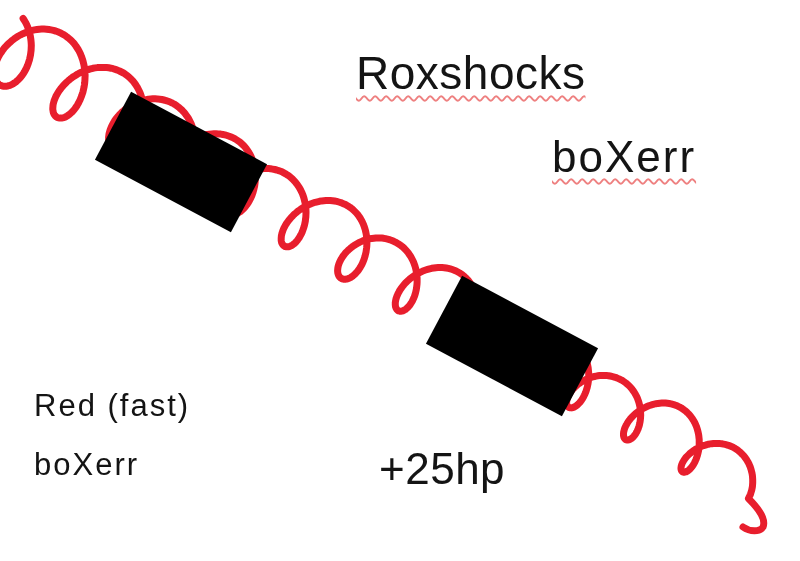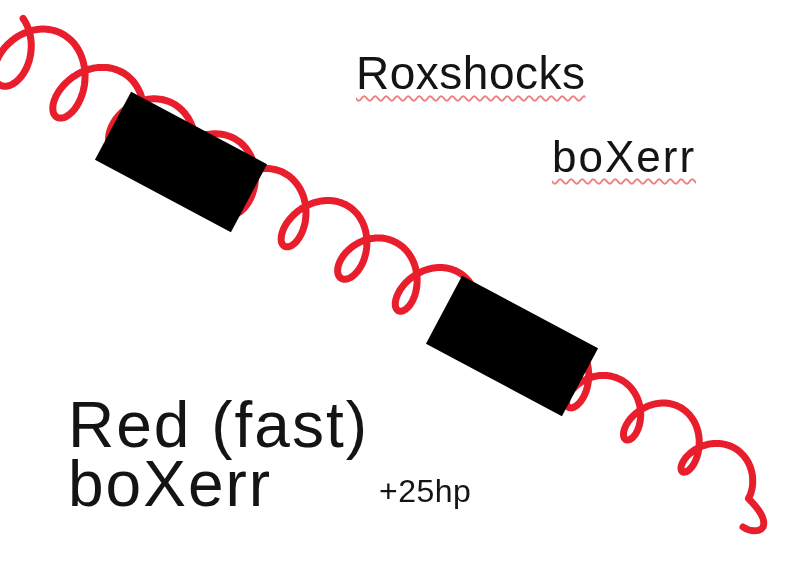--- a/index.html
+++ b/index.html
@@ -27,22 +27,22 @@
   }
   .misspelled{
     text-decoration-line:underline;
     text-decoration-style:wavy;
     text-decoration-color:var(--squiggle,#ee8080);
     text-decoration-thickness:2px;
     text-underline-offset:6px;
   }
   .brand1{left:356px;top:50px;font-size:46px;letter-spacing:0.5px;}
   .brand2{left:552px;top:135px;font-size:44px;letter-spacing:2px;}
-  .spring-label{left:34px;top:396px;font-size:64px;letter-spacing:2px;line-height:59px;margin-left:34px;}
-  .hp-label{left:379px;top:447px;font-size:32px;letter-spacing:0.5px;margin-top:28px;}
+  .spring-label{left:34px;top:376px;font-size:31px;letter-spacing:2px;line-height:59px;}
+  .hp-label{left:379px;top:447px;font-size:44px;letter-spacing:0.5px;}
 </style>
 </head>
 <body>
 
 <div class="canvas">
 
   <svg class="sketch-svg" width="800" height="561" viewBox="0 0 800 561">
     <path id="spring-path" class="coil" d="M23.1 18.5 L24.4 20.5 L25.6 22.5 L26.6 24.6 L27.6 26.8 L28.4 29.0 L29.2 31.3 L29.8 33.6 L30.3 35.9 L30.7 38.3 L31.0 40.7 L31.2 43.1 L31.3 45.5 L31.2 47.9 L31.1 50.3 L30.8 52.6 L30.5 55.0 L30.0 57.3 L29.5 59.6 L28.8 61.8 L28.1 64.0 L27.3 66.0 L26.4 68.1 L25.4 70.0 L24.4 71.9 L23.3 73.7 L22.1 75.3 L20.9 76.9 L19.6 78.4 L18.4 79.7 L17.0 80.9 L15.7 82.1 L14.3 83.0 L13.0 83.9 L11.6 84.6 L10.2 85.2 L8.9 85.7 L7.5 86.0 L6.2 86.2 L5.0 86.3 L3.7 86.2 L2.6 86.0 L1.4 85.7 L0.4 85.2 L-0.7 84.6 L-1.6 83.9 L-2.4 83.0 L-3.2 82.1 L-3.9 81.0 L-4.5 79.9 L-4.9 78.6 L-5.3 77.2 L-5.6 75.8 L-5.8 74.2 L-5.8 72.6 L-5.8 71.0 L-5.6 69.2 L-5.3 67.5 L-4.9 65.6 L-4.4 63.8 L-3.8 61.9 L-3.0 60.0 L-2.1 58.1 L-1.2 56.2 L-0.1 54.2 L1.2 52.4 L2.5 50.5 L3.9 48.6 L5.4 46.8 L7.0 45.1 L8.8 43.4 L10.6 41.8 L12.4 40.2 L14.4 38.7 L16.4 37.3 L18.5 36.0 L20.7 34.8 L22.9 33.7 L25.2 32.7 L27.5 31.8 L29.8 31.1 L32.2 30.4 L34.5 29.9 L36.9 29.5 L39.3 29.2 L41.7 29.1 L44.1 29.1 L46.5 29.2 L48.8 29.5 L51.1 29.9 L53.4 30.4 L55.6 31.0 L57.8 31.8 L60.0 32.7 L62.1 33.8 L64.1 34.9 L66.0 36.2 L67.9 37.6 L69.7 39.1 L71.4 40.6 L73.0 42.3 L74.5 44.1 L75.9 46.0 L77.2 48.0 L78.5 50.0 L79.6 52.1 L80.6 54.3 L81.5 56.5 L82.3 58.8 L83.0 61.1 L83.6 63.5 L84.1 65.8 L84.5 68.2 L84.8 70.7 L85.0 73.1 L85.1 75.5 L85.0 77.9 L84.9 80.3 L84.7 82.7 L84.4 85.0 L84.0 87.3 L83.5 89.6 L83.0 91.8 L82.3 93.9 L81.6 96.0 L80.8 98.0 L80.0 100.0 L79.1 101.8 L78.2 103.6 L77.2 105.3 L76.2 106.9 L75.1 108.4 L74.0 109.8 L72.9 111.2 L71.7 112.3 L70.6 113.4 L69.4 114.4 L68.2 115.3 L67.1 116.0 L65.9 116.7 L64.8 117.2 L63.7 117.6 L62.6 117.9 L61.6 118.1 L60.5 118.1 L59.6 118.1 L58.6 117.9 L57.8 117.7 L57.0 117.3 L56.2 116.8 L55.5 116.2 L54.9 115.5 L54.3 114.7 L53.9 113.9 L53.5 112.9 L53.2 111.9 L53.0 110.7 L52.8 109.5 L52.8 108.3 L52.9 106.9 L53.0 105.5 L53.2 104.1 L53.6 102.6 L54.0 101.1 L54.6 99.5 L55.2 98.0 L55.9 96.3 L56.8 94.7 L57.7 93.1 L58.7 91.5 L59.9 89.8 L61.1 88.2 L62.4 86.6 L63.8 85.0 L65.3 83.5 L66.8 82.0 L68.5 80.5 L70.2 79.1 L72.0 77.7 L73.8 76.4 L75.8 75.2 L77.7 74.0 L79.8 72.9 L81.9 71.9 L84.0 71.0 L86.2 70.2 L88.4 69.5 L90.6 68.9 L92.9 68.3 L95.1 67.9 L97.4 67.6 L99.7 67.4 L102.0 67.4 L104.3 67.4 L106.5 67.5 L108.8 67.8 L111.0 68.2 L113.2 68.7 L115.3 69.4 L117.4 70.1 L119.5 71.0 L121.5 72.0 L123.5 73.0 L125.3 74.2 L127.1 75.6 L128.9 77.0 L130.5 78.5 L132.1 80.1 L133.6 81.8 L134.9 83.6 L136.2 85.5 L137.4 87.4 L138.5 89.5 L139.5 91.5 L140.4 93.7 L141.2 95.9 L141.8 98.1 L142.4 100.4 L142.8 102.7 L143.2 105.0 L143.4 107.4 L143.5 109.7 L143.5 112.1 L143.4 114.4 L143.2 116.8 L142.9 119.1 L142.5 121.3 L142.0 123.6 L141.5 125.8 L140.8 127.9 L140.0 130.0 L139.2 132.0 L138.3 133.9 L137.3 135.7 L136.3 137.5 L135.2 139.2 L134.1 140.8 L132.9 142.2 L131.7 143.6 L130.4 144.8 L129.2 146.0 L127.9 147.0 L126.6 147.9 L125.3 148.7 L124.0 149.3 L122.7 149.8 L121.4 150.2 L120.2 150.5 L119.0 150.6 L117.8 150.6 L116.7 150.5 L115.6 150.2 L114.6 149.9 L113.6 149.4 L112.7 148.8 L111.9 148.0 L111.2 147.2 L110.5 146.3 L110.0 145.2 L109.5 144.1 L109.1 142.9 L108.8 141.6 L108.7 140.2 L108.6 138.8 L108.6 137.2 L108.8 135.7 L109.0 134.0 L109.4 132.4 L109.9 130.7 L110.5 129.0 L111.2 127.2 L112.0 125.5 L112.9 123.7 L113.9 122.0 L115.0 120.2 L116.3 118.5 L117.6 116.8 L119.0 115.2 L120.5 113.6 L122.1 112.0 L123.8 110.6 L125.5 109.1 L127.4 107.8 L129.3 106.5 L131.2 105.3 L133.2 104.2 L135.3 103.2 L137.4 102.2 L139.6 101.4 L141.8 100.7 L144.0 100.1 L146.2 99.6 L148.4 99.2 L150.7 99.0 L152.9 98.8 L155.2 98.8 L157.4 98.9 L159.6 99.2 L161.8 99.5 L163.9 100.0 L166.1 100.6 L168.1 101.3 L170.2 102.1 L172.2 103.0 L174.1 104.0 L175.9 105.2 L177.7 106.5 L179.4 107.8 L181.1 109.3 L182.6 110.8 L184.1 112.4 L185.5 114.2 L186.8 116.0 L188.1 117.8 L189.2 119.7 L190.2 121.7 L191.2 123.8 L192.0 125.9 L192.7 128.0 L193.4 130.2 L194.0 132.4 L194.4 134.6 L194.8 136.8 L195.0 139.1 L195.2 141.3 L195.3 143.6 L195.3 145.8 L195.2 148.0 L195.0 150.2 L194.7 152.3 L194.4 154.5 L194.0 156.5 L193.5 158.6 L192.9 160.5 L192.3 162.5 L191.6 164.3 L190.9 166.1 L190.1 167.8 L189.2 169.5 L188.3 171.0 L187.4 172.5 L186.5 173.8 L185.5 175.1 L184.5 176.3 L183.5 177.4 L182.4 178.4 L181.4 179.3 L180.4 180.0 L179.3 180.7 L178.3 181.3 L177.3 181.7 L176.3 182.1 L175.3 182.3 L174.4 182.5 L173.5 182.5 L172.6 182.4 L171.8 182.2 L171.1 181.9 L170.4 181.5 L169.7 181.0 L169.1 180.4 L168.6 179.8 L168.1 179.0 L167.7 178.1 L167.4 177.2 L167.2 176.2 L167.1 175.1 L167.0 173.9 L167.0 172.7 L167.2 171.4 L167.4 170.0 L167.7 168.6 L168.1 167.2 L168.5 165.7 L169.1 164.2 L169.8 162.7 L170.6 161.1 L171.4 159.5 L172.4 158.0 L173.4 156.4 L174.6 154.8 L175.8 153.3 L177.1 151.7 L178.5 150.2 L180.0 148.7 L181.6 147.3 L183.2 145.9 L184.9 144.5 L186.7 143.2 L188.5 142.0 L190.5 140.8 L192.4 139.7 L194.4 138.7 L196.5 137.8 L198.6 137.0 L200.7 136.2 L202.9 135.5 L205.1 135.0 L207.3 134.5 L209.5 134.2 L211.8 134.0 L214.0 133.8 L216.2 133.8 L218.5 133.9 L220.7 134.1 L222.8 134.5 L225.0 134.9 L227.1 135.5 L229.2 136.2 L231.2 137.0 L233.2 137.9 L235.1 138.9 L237.0 140.1 L238.8 141.3 L240.5 142.6 L242.1 144.1 L243.7 145.6 L245.2 147.3 L246.5 149.0 L247.8 150.8 L249.0 152.7 L250.1 154.6 L251.1 156.6 L252.0 158.7 L252.8 160.8 L253.5 163.0 L254.1 165.2 L254.6 167.4 L255.0 169.7 L255.2 172.0 L255.4 174.3 L255.4 176.6 L255.4 178.8 L255.2 181.1 L255.0 183.4 L254.7 185.6 L254.2 187.8 L253.7 189.9 L253.1 192.0 L252.4 194.0 L251.7 196.0 L250.8 197.9 L249.9 199.7 L249.0 201.5 L248.0 203.1 L246.9 204.7 L245.8 206.1 L244.7 207.5 L243.5 208.8 L242.4 209.9 L241.2 210.9 L239.9 211.9 L238.7 212.7 L237.5 213.3 L236.3 213.9 L235.1 214.4 L234.0 214.7 L232.8 214.9 L231.7 214.9 L230.7 214.9 L229.7 214.7 L228.7 214.5 L227.8 214.1 L227.0 213.6 L226.2 213.0 L225.5 212.3 L224.9 211.5 L224.4 210.6 L223.9 209.6 L223.6 208.5 L223.3 207.3 L223.2 206.1 L223.1 204.8 L223.1 203.5 L223.3 202.1 L223.5 200.6 L223.8 199.1 L224.3 197.6 L224.8 196.0 L225.5 194.5 L226.2 192.9 L227.1 191.3 L228.0 189.7 L229.0 188.2 L230.2 186.6 L231.4 185.1 L232.7 183.6 L234.1 182.1 L235.6 180.7 L237.1 179.4 L238.8 178.1 L240.5 176.8 L242.2 175.7 L244.1 174.6 L245.9 173.5 L247.8 172.6 L249.8 171.8 L251.8 171.0 L253.8 170.3 L255.9 169.8 L258.0 169.3 L260.1 169.0 L262.2 168.7 L264.3 168.6 L266.4 168.5 L268.5 168.6 L270.6 168.8 L272.6 169.1 L274.7 169.5 L276.7 170.0 L278.6 170.6 L280.6 171.3 L282.5 172.1 L284.3 173.1 L286.1 174.1 L287.8 175.2 L289.5 176.4 L291.1 177.7 L292.6 179.1 L294.0 180.6 L295.4 182.1 L296.7 183.8 L297.9 185.5 L299.1 187.2 L300.1 189.0 L301.1 190.9 L302.0 192.8 L302.8 194.8 L303.5 196.7 L304.1 198.8 L304.6 200.8 L305.1 202.9 L305.4 204.9 L305.7 207.0 L305.9 209.1 L306.0 211.2 L306.0 213.2 L305.9 215.3 L305.8 217.3 L305.5 219.3 L305.3 221.3 L304.9 223.2 L304.5 225.1 L304.0 226.9 L303.4 228.7 L302.8 230.4 L302.2 232.0 L301.5 233.6 L300.7 235.1 L299.9 236.5 L299.1 237.9 L298.2 239.1 L297.4 240.3 L296.5 241.4 L295.6 242.4 L294.6 243.3 L293.7 244.1 L292.8 244.8 L291.8 245.4 L290.9 245.9 L290.0 246.3 L289.1 246.6 L288.3 246.8 L287.4 246.8 L286.6 246.8 L285.9 246.7 L285.1 246.5 L284.5 246.2 L283.8 245.8 L283.3 245.3 L282.8 244.7 L282.3 244.0 L281.9 243.2 L281.6 242.4 L281.4 241.5 L281.2 240.4 L281.2 239.4 L281.2 238.2 L281.3 237.0 L281.4 235.8 L281.7 234.4 L282.0 233.1 L282.5 231.7 L283.0 230.3 L283.6 228.8 L284.3 227.3 L285.1 225.8 L286.0 224.3 L287.0 222.8 L288.1 221.3 L289.3 219.7 L290.5 218.3 L291.8 216.8 L293.2 215.3 L294.7 213.9 L296.3 212.6 L297.9 211.2 L299.6 210.0 L301.4 208.7 L303.2 207.6 L305.1 206.5 L307.1 205.5 L309.1 204.6 L311.1 203.7 L313.1 203.0 L315.2 202.3 L317.4 201.8 L319.5 201.3 L321.7 200.9 L323.8 200.7 L326.0 200.5 L328.2 200.5 L330.3 200.5 L332.5 200.7 L334.6 201.0 L336.7 201.4 L338.8 202.0 L340.8 202.6 L342.8 203.4 L344.7 204.2 L346.6 205.2 L348.4 206.3 L350.2 207.4 L351.9 208.7 L353.5 210.1 L355.0 211.6 L356.5 213.1 L357.9 214.8 L359.1 216.5 L360.3 218.3 L361.4 220.2 L362.4 222.1 L363.3 224.1 L364.1 226.2 L364.8 228.3 L365.4 230.4 L365.9 232.6 L366.3 234.7 L366.6 236.9 L366.8 239.1 L366.9 241.4 L366.9 243.6 L366.8 245.8 L366.6 247.9 L366.3 250.1 L366.0 252.2 L365.5 254.3 L365.0 256.3 L364.4 258.3 L363.7 260.2 L363.0 262.0 L362.2 263.8 L361.3 265.5 L360.4 267.1 L359.4 268.7 L358.4 270.1 L357.4 271.5 L356.3 272.7 L355.2 273.9 L354.1 274.9 L353.0 275.8 L351.9 276.6 L350.8 277.4 L349.7 278.0 L348.6 278.4 L347.6 278.8 L346.5 279.1 L345.5 279.2 L344.5 279.3 L343.6 279.2 L342.7 279.0 L341.9 278.7 L341.2 278.3 L340.5 277.8 L339.8 277.2 L339.3 276.6 L338.8 275.8 L338.4 275.0 L338.1 274.0 L337.8 273.0 L337.7 272.0 L337.6 270.8 L337.7 269.6 L337.8 268.4 L338.0 267.1 L338.3 265.8 L338.7 264.4 L339.2 263.1 L339.8 261.7 L340.5 260.2 L341.3 258.8 L342.2 257.4 L343.1 256.0 L344.2 254.6 L345.3 253.2 L346.5 251.9 L347.8 250.6 L349.2 249.3 L350.6 248.1 L352.1 246.9 L353.7 245.7 L355.3 244.7 L357.0 243.7 L358.7 242.7 L360.5 241.9 L362.3 241.1 L364.2 240.4 L366.1 239.8 L368.0 239.2 L370.0 238.8 L371.9 238.4 L373.9 238.2 L375.8 238.0 L377.8 237.9 L379.8 238.0 L381.8 238.1 L383.7 238.3 L385.6 238.7 L387.5 239.1 L389.4 239.6 L391.2 240.2 L393.1 241.0 L394.8 241.8 L396.5 242.7 L398.2 243.7 L399.8 244.7 L401.4 245.9 L402.9 247.1 L404.3 248.4 L405.6 249.8 L406.9 251.3 L408.2 252.8 L409.3 254.4 L410.4 256.0 L411.4 257.7 L412.3 259.5 L413.2 261.3 L413.9 263.1 L414.6 264.9 L415.2 266.8 L415.7 268.7 L416.1 270.6 L416.5 272.6 L416.8 274.5 L417.0 276.4 L417.1 278.4 L417.1 280.3 L417.1 282.2 L417.0 284.1 L416.8 285.9 L416.6 287.7 L416.3 289.5 L415.9 291.3 L415.5 293.0 L415.0 294.6 L414.5 296.2 L413.9 297.7 L413.2 299.2 L412.6 300.6 L411.9 301.9 L411.1 303.1 L410.4 304.3 L409.6 305.4 L408.7 306.4 L407.9 307.3 L407.1 308.1 L406.2 308.8 L405.4 309.5 L404.5 310.0 L403.7 310.4 L402.9 310.8 L402.1 311.0 L401.3 311.2 L400.6 311.2 L399.8 311.2 L399.2 311.0 L398.5 310.8 L397.9 310.5 L397.4 310.1 L396.9 309.5 L396.5 308.9 L396.1 308.3 L395.8 307.5 L395.5 306.6 L395.4 305.7 L395.3 304.7 L395.3 303.7 L395.3 302.6 L395.5 301.4 L395.7 300.2 L396.0 298.9 L396.4 297.6 L396.9 296.2 L397.5 294.8 L398.1 293.4 L398.9 292.0 L399.7 290.5 L400.6 289.1 L401.7 287.6 L402.8 286.2 L403.9 284.8 L405.2 283.3 L406.5 282.0 L407.9 280.6 L409.4 279.3 L411.0 278.0 L412.6 276.8 L414.3 275.6 L416.1 274.5 L417.9 273.4 L419.7 272.5 L421.7 271.6 L423.6 270.7 L425.6 270.0 L427.6 269.4 L429.6 268.8 L431.7 268.3 L433.8 268.0 L435.9 267.7 L438.0 267.6 L440.1 267.5 L442.2 267.6 L444.2 267.7 L446.3 268.0 L448.3 268.4 L450.3 268.9 L452.3 269.5 L454.2 270.2 L456.1 271.0 L457.9 272.0 L459.7 273.0 L461.4 274.1 L463.0 275.3 L464.6 276.7 L466.1 278.1 L467.5 279.6 L468.8 281.1 L470.1 282.8 L471.2 284.5 L472.3 286.3 L473.3 288.1 L474.2 290.0 L475.0 292.0 L475.7 294.0 L476.3 296.0 L476.8 298.1 L477.3 300.2 L477.6 302.3 L477.8 304.4 L478.0 306.5 L478.0 308.6 L478.0 310.7 L477.8 312.8 L477.6 314.9 L477.3 316.9 L476.9 318.9 L476.5 320.8 L476.0 322.7 L475.4 324.6 L474.7 326.3 L474.0 328.1 L473.3 329.7 L472.4 331.3 L471.6 332.8 L470.7 334.2 L469.8 335.5 L468.8 336.7 L467.9 337.8 L466.9 338.9 L465.9 339.8 L464.9 340.6 L463.9 341.4 L462.9 342.0 L461.9 342.5 L461.0 342.9 L460.1 343.2 L459.2 343.4 L458.3 343.5 L457.5 343.6 L456.7 343.5 L455.9 343.3 L455.3 343.0 L454.6 342.6 L454.1 342.1 L453.6 341.6 L453.2 340.9 L452.8 340.2 L452.5 339.4 L452.3 338.6 L452.2 337.7 L452.1 336.7 L452.2 335.7 L452.3 334.6 L452.5 333.5 L452.8 332.3 L453.2 331.1 L453.7 329.9 L454.2 328.7 L454.8 327.4 L455.6 326.2 L456.4 324.9 L457.3 323.6 L458.2 322.4 L459.3 321.2 L460.4 320.0 L461.6 318.8 L462.8 317.6 L464.2 316.5 L465.5 315.4 L467.0 314.4 L468.5 313.4 L470.1 312.5 L471.7 311.6 L473.3 310.8 L475.0 310.1 L476.7 309.4 L478.5 308.8 L480.3 308.3 L482.1 307.9 L483.9 307.5 L485.8 307.2 L487.6 307.1 L489.5 307.0 L491.3 306.9 L493.2 307.0 L495.0 307.2 L496.9 307.4 L498.7 307.8 L500.5 308.2 L502.2 308.7 L504.0 309.4 L505.7 310.0 L507.3 310.8 L508.9 311.7 L510.5 312.6 L512.0 313.7 L513.5 314.7 L514.9 315.9 L516.3 317.2 L517.6 318.5 L518.8 319.8 L520.0 321.3 L521.1 322.8 L522.1 324.3 L523.0 325.9 L523.9 327.5 L524.7 329.2 L525.5 330.9 L526.1 332.6 L526.7 334.4 L527.2 336.2 L527.7 338.0 L528.0 339.8 L528.3 341.6 L528.5 343.4 L528.7 345.2 L528.7 347.0 L528.7 348.8 L528.7 350.5 L528.5 352.2 L528.3 353.9 L528.1 355.6 L527.7 357.2 L527.4 358.8 L526.9 360.4 L526.4 361.8 L525.9 363.3 L525.3 364.6 L524.7 365.9 L524.1 367.2 L523.4 368.3 L522.7 369.4 L522.0 370.4 L521.2 371.3 L520.5 372.2 L519.7 372.9 L518.9 373.6 L518.2 374.1 L517.4 374.6 L516.6 375.0 L515.9 375.3 L515.2 375.5 L514.5 375.6 L513.8 375.6 L513.2 375.6 L512.5 375.4 L512.0 375.1 L511.5 374.8 L511.0 374.3 L510.6 373.8 L510.2 373.2 L509.9 372.5 L509.7 371.8 L509.5 370.9 L509.4 370.0 L509.4 369.1 L509.4 368.0 L509.5 366.9 L509.7 365.8 L510.0 364.6 L510.4 363.4 L510.8 362.1 L511.4 360.8 L512.0 359.5 L512.7 358.2 L513.5 356.8 L514.3 355.4 L515.3 354.1 L516.3 352.7 L517.4 351.4 L518.6 350.0 L519.9 348.7 L521.2 347.4 L522.7 346.2 L524.1 345.0 L525.7 343.8 L527.3 342.7 L529.0 341.6 L530.7 340.6 L532.5 339.7 L534.3 338.9 L536.1 338.1 L538.0 337.4 L540.0 336.8 L541.9 336.2 L543.9 335.8 L545.9 335.5 L547.9 335.2 L549.9 335.1 L551.9 335.0 L553.9 335.1 L555.9 335.3 L557.8 335.5 L559.8 335.9 L561.7 336.4 L563.5 336.9 L565.4 337.6 L567.2 338.4 L568.9 339.3 L570.6 340.3 L572.3 341.3 L573.9 342.5 L575.4 343.7 L576.8 345.1 L578.2 346.5 L579.5 348.0 L580.7 349.5 L581.8 351.2 L582.9 352.9 L583.9 354.6 L584.7 356.4 L585.5 358.3 L586.2 360.2 L586.9 362.1 L587.4 364.0 L587.8 366.0 L588.2 368.0 L588.4 370.0 L588.6 372.0 L588.7 374.0 L588.7 376.0 L588.7 378.0 L588.5 379.9 L588.3 381.8 L588.0 383.7 L587.6 385.6 L587.2 387.4 L586.7 389.1 L586.2 390.8 L585.6 392.4 L584.9 394.0 L584.2 395.5 L583.5 396.9 L582.7 398.3 L581.9 399.6 L581.1 400.8 L580.3 401.9 L579.4 402.9 L578.5 403.8 L577.7 404.6 L576.8 405.4 L575.9 406.0 L575.1 406.5 L574.3 407.0 L573.5 407.4 L572.7 407.6 L571.9 407.8 L571.2 407.9 L570.5 407.8 L569.9 407.7 L569.3 407.6 L568.7 407.3 L568.2 406.9 L567.8 406.5 L567.4 406.0 L567.1 405.4 L566.9 404.7 L566.7 404.0 L566.6 403.2 L566.6 402.4 L566.7 401.5 L566.8 400.6 L567.0 399.6 L567.3 398.6 L567.6 397.6 L568.1 396.5 L568.6 395.4 L569.2 394.3 L569.8 393.2 L570.6 392.1 L571.4 391.0 L572.3 389.9 L573.2 388.8 L574.3 387.7 L575.4 386.6 L576.5 385.6 L577.7 384.6 L579.0 383.6 L580.4 382.6 L581.8 381.7 L583.2 380.9 L584.7 380.1 L586.2 379.3 L587.8 378.6 L589.4 378.0 L591.1 377.4 L592.7 376.9 L594.4 376.5 L596.1 376.1 L597.9 375.8 L599.6 375.6 L601.4 375.5 L603.1 375.4 L604.9 375.5 L606.6 375.6 L608.4 375.7 L610.1 376.0 L611.8 376.4 L613.5 376.8 L615.2 377.3 L616.8 377.9 L618.4 378.6 L620.0 379.3 L621.6 380.1 L623.1 381.0 L624.5 382.0 L625.9 383.0 L627.2 384.1 L628.5 385.3 L629.8 386.5 L631.0 387.8 L632.1 389.2 L633.1 390.6 L634.1 392.0 L635.0 393.5 L635.9 395.1 L636.7 396.6 L637.4 398.2 L638.0 399.9 L638.6 401.5 L639.1 403.2 L639.5 404.9 L639.9 406.6 L640.2 408.3 L640.4 410.0 L640.6 411.7 L640.6 413.4 L640.7 415.1 L640.6 416.7 L640.5 418.4 L640.3 420.0 L640.1 421.5 L639.8 423.1 L639.5 424.5 L639.1 426.0 L638.6 427.4 L638.2 428.7 L637.6 430.0 L637.1 431.2 L636.5 432.3 L635.9 433.4 L635.2 434.4 L634.5 435.4 L633.9 436.2 L633.2 437.0 L632.5 437.7 L631.8 438.3 L631.0 438.8 L630.3 439.2 L629.7 439.5 L629.0 439.8 L628.3 440.0 L627.7 440.0 L627.1 440.0 L626.5 439.9 L626.0 439.7 L625.5 439.4 L625.1 439.1 L624.7 438.6 L624.3 438.1 L624.0 437.5 L623.8 436.8 L623.6 436.1 L623.5 435.3 L623.5 434.4 L623.5 433.5 L623.6 432.5 L623.8 431.4 L624.1 430.3 L624.4 429.2 L624.8 428.0 L625.3 426.9 L625.9 425.6 L626.6 424.4 L627.3 423.1 L628.1 421.9 L629.0 420.6 L630.0 419.3 L631.0 418.1 L632.2 416.8 L633.4 415.6 L634.6 414.4 L636.0 413.3 L637.4 412.2 L638.8 411.1 L640.4 410.0 L641.9 409.1 L643.6 408.2 L645.3 407.3 L647.0 406.5 L648.7 405.8 L650.5 405.2 L652.3 404.6 L654.2 404.1 L656.1 403.7 L657.9 403.4 L659.8 403.2 L661.7 403.1 L663.6 403.0 L665.5 403.1 L667.4 403.3 L669.2 403.5 L671.1 403.9 L672.9 404.4 L674.7 404.9 L676.4 405.6 L678.1 406.3 L679.8 407.1 L681.4 408.0 L683.0 409.1 L684.5 410.2 L685.9 411.3 L687.3 412.6 L688.6 413.9 L689.9 415.3 L691.0 416.8 L692.1 418.3 L693.2 419.9 L694.1 421.5 L695.0 423.2 L695.8 425.0 L696.5 426.7 L697.1 428.5 L697.6 430.3 L698.1 432.2 L698.5 434.0 L698.8 435.9 L699.0 437.8 L699.2 439.6 L699.2 441.5 L699.2 443.3 L699.2 445.2 L699.0 447.0 L698.8 448.7 L698.6 450.5 L698.2 452.2 L697.8 453.8 L697.4 455.4 L696.9 456.9 L696.4 458.4 L695.8 459.9 L695.2 461.2 L694.6 462.5 L693.9 463.7 L693.2 464.9 L692.5 465.9 L691.8 466.9 L691.1 467.8 L690.3 468.6 L689.6 469.4 L688.9 470.0 L688.1 470.6 L687.4 471.1 L686.7 471.5 L686.1 471.8 L685.4 472.0 L684.8 472.1 L684.2 472.2 L683.7 472.2 L683.2 472.1 L682.7 471.9 L682.3 471.6 L682.0 471.3 L681.7 470.9 L681.4 470.4 L681.2 469.9 L681.1 469.3 L681.0 468.7 L681.0 468.0 L681.1 467.2 L681.2 466.4 L681.4 465.6 L681.7 464.7 L682.0 463.8 L682.4 462.9 L682.9 462.0 L683.5 461.0 L684.1 460.0 L684.8 459.0 L685.5 458.0 L686.3 457.0 L687.2 456.1 L688.2 455.1 L689.2 454.1 L690.2 453.2 L691.4 452.2 L692.6 451.3 L693.8 450.5 L695.1 449.6 L696.4 448.8 L697.8 448.1 L699.3 447.4 L700.7 446.7 L702.2 446.1 L703.8 445.5 L705.3 445.1 L706.9 444.6 L708.5 444.2 L710.2 443.9 L711.8 443.7 L713.5 443.5 L715.2 443.4 L716.8 443.4 L718.5 443.5 L720.2 443.6 L721.8 443.8 L723.5 444.1 L725.1 444.4 L726.7 444.8 L728.3 445.3 L729.9 445.9 L731.4 446.5 L732.9 447.2 L734.4 448.0 L735.8 448.9 L737.2 449.8 L738.5 450.8 L739.8 451.9 L741.0 453.0 L742.2 454.2 L743.4 455.4 L744.4 456.7 L745.4 458.0 L746.4 459.4 L747.3 460.8 L748.1 462.3 L748.9 463.7 L749.5 465.3 L750.2 466.8 L750.7 468.4 L751.2 470.0 L751.6 471.6 L752.0 473.2 L752.3 474.8 L752.5 476.4 L752.6 478.0 L752.7 479.6 L752.7 481.2 L752.7 482.8 L752.6 484.3 L752.5 485.8 L752.3 487.3 L752.0 488.8 L751.7 490.2 L751.3 491.5 L750.9 492.8 L750.5 494.1 L750.0 495.3 L749.5 496.4 L748.9 497.5 L748.4 498.5 C 760 510 766 520 763 527 C 760 532 750 532 743 527"></path>
     <rect class="shock-box" x="-77" y="-38.5" width="154" height="77" transform="translate(181,162) rotate(28)"></rect>
     <rect class="shock-box" x="-77" y="-38.5" width="154" height="77" transform="translate(512,346) rotate(28)"></rect>

